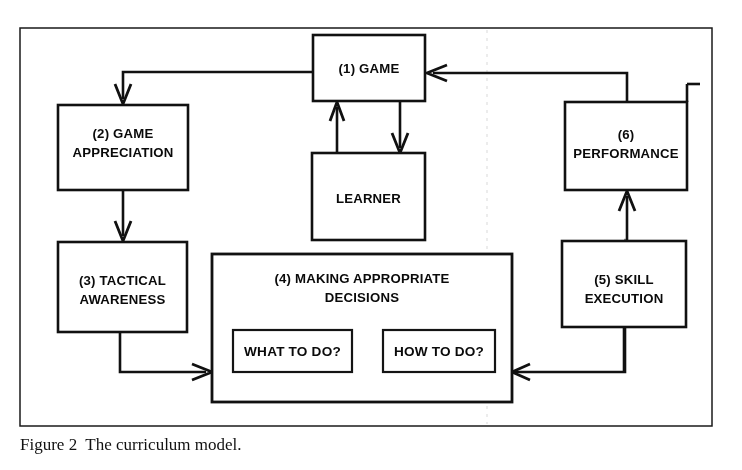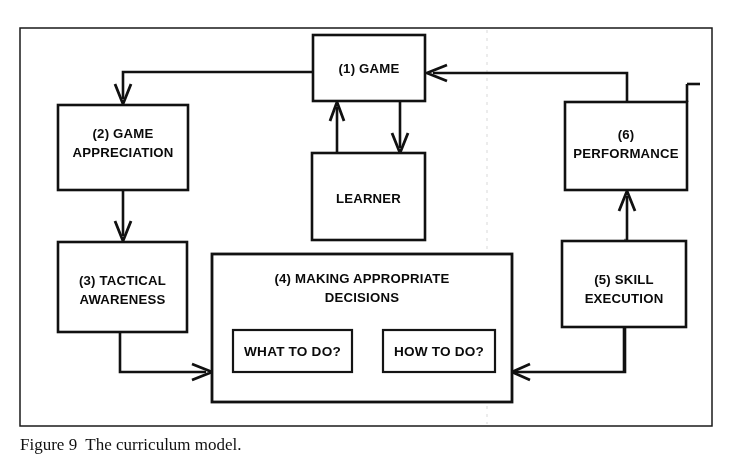--- a/index.html
+++ b/index.html
@@ -205,15 +205,15 @@
     </g>
 
     <g>
       <rect class="node-rect" x="565" y="102" width="122" height="88"></rect>
       <text class="box-label lbl-main" x="626" y="139">(6)</text>
       <text class="box-label lbl-sub" x="626" y="158">PERFORMANCE</text>
     </g>
 
   </svg>
 
-  <div id="caption">Figure 9  The curriculum model.</div>
+  <div id="caption">Figure 2  The curriculum model.</div>
 
 </div>
 
 </body></html>

